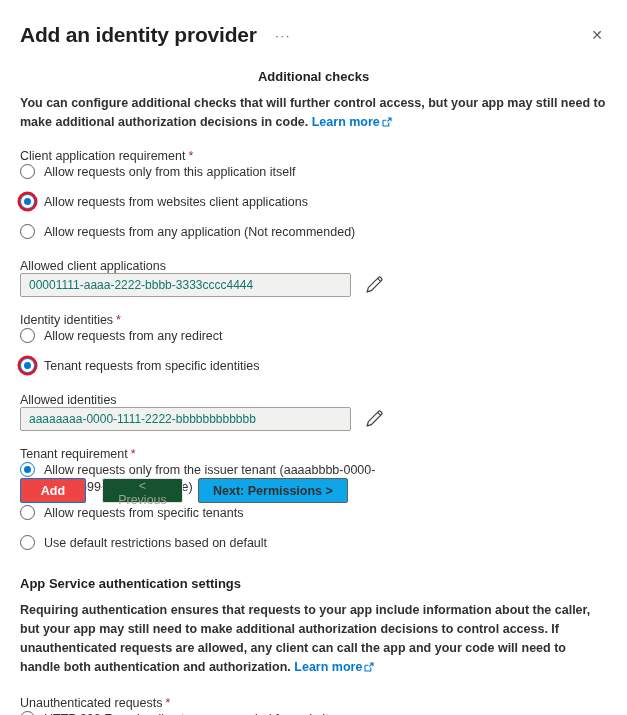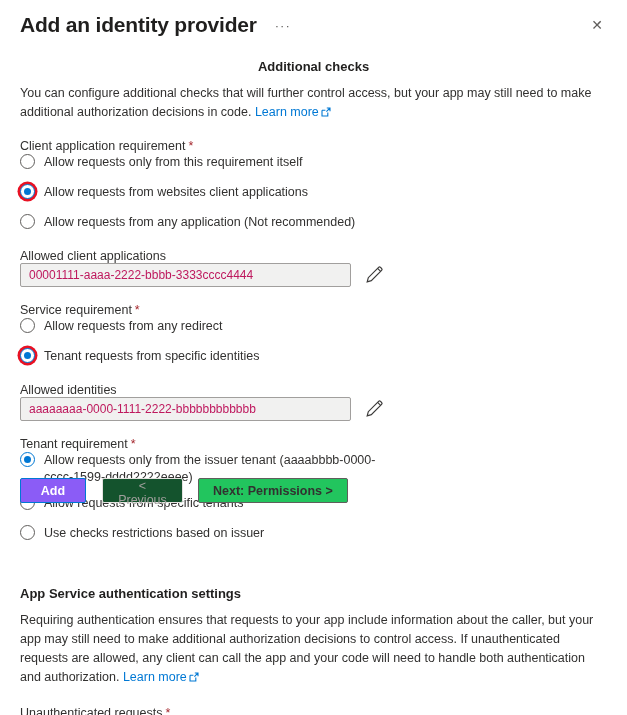--- a/index.html
+++ b/index.html
@@ -1,31 +1,31 @@
 <!DOCTYPE html>
 <html><head>
 <meta charset="utf-8">
 <style>
   * { margin:0; padding:0; box-sizing:border-box; }
   html,body { width:627px; height:715px; background:#ffffff; overflow:hidden;
     font-family:"Liberation Sans","DejaVu Sans",sans-serif; color:#323130; }
-  .panel { width:627px; height:517px; position:relative; padding:3px 20px; }
+  .panel { width:627px; height:517px; position:relative; padding:13px 20px; }
 
   
   .hdr { display:flex; align-items:flex-start; padding-top:10px; }
   .hdr-title { font-size:21px; font-weight:bold; color:#201f1e; letter-spacing:-0.2px; }
   .hdr-more { margin-left:18px; margin-top:6px; color:#605e5c; font-size:13px; letter-spacing:1px;
     cursor:pointer; line-height:1; }
   .hdr-close { margin-left:auto; margin-top:2px; color:#605e5c; font-size:14px; cursor:pointer;
     padding:2px 4px; }
 
   
   .sec-h { font-size:13px; font-weight:bold; color:#201f1e; }
   .sec1-h { margin-top:22px;text-align:center; }
-  .para { font-size:12.5px; line-height:19px; margin-top:10px; color:#323130; }
+  .para { font-size:12.5px; line-height:19px; margin-top:10px; color:#323130;font-weight:bold; }
   .link { color:#0078d4; text-decoration:none; cursor:pointer; }
   .ext-ico { display:inline-block; vertical-align:-1px; margin-left:2px; }
 
   
   .rows { margin-top:14px; }
   .frow { display:flex; align-items:flex-start;flex-direction:column; }
   .flabel { width:212px; flex-shrink:0; font-size:12.5px; color:#323130; padding-top:2px; }
   .req { color:#a4262c; margin-left:3px; }
   .fctrl { flex:1; max-width:378px; }
 
@@ -34,36 +34,36 @@
     margin-top:1px; display:flex; align-items:center; justify-content:center; background:#fff; }
   .radio.checked { border-color:#0078d4; }
   .radio.checked::after { content:""; width:7px; height:7px; border-radius:50%; background:#0078d4; }
   .radio.hl { box-shadow:0 0 0 2.5px #e81123; }
   .opt-label { font-size:12.5px; line-height:17px; margin-left:9px; padding-top:1px; color:#323130; }
 
   .input-row { margin-top:14px; margin-bottom:14px; }
   .input-row .flabel { padding-top:0; }
   .ctl-wrap { display:flex; align-items:center; }
   .txt-input { width:331px; height:24px; background:#f1f1f0; border:1px solid #a19f9d; border-radius:2px;
-    color:#be185d; font-size:12px; font-family:"Liberation Sans","DejaVu Sans",sans-serif;
+    color:#0f766e; font-size:12px; font-family:"Liberation Sans","DejaVu Sans",sans-serif;
     padding:0 8px; outline:none; }
   .pencil { margin-left:13px; cursor:pointer; display:inline-flex; }
 
   .gap8 { height:8px; }
-  .sec2-h { margin-top:40px; }
+  .sec2-h { margin-top:20px; }
   .mt14 { margin-top:14px; }
   .mt16 { margin-top:16px; }
 
   
   .footer { position:absolute; left:20px; bottom:14px; display:flex; align-items:center; }
   .btn { height:25px; font-size:12.5px; border-radius:2px; cursor:pointer; padding:0 14px;
     font-family:"Liberation Sans","DejaVu Sans",sans-serif; }
-  .btn-add { background:#8b5cf6; color:#fff; border:1px solid #0078d4; font-weight:bold; width:66px; }
+  .btn-add { background:#ef4444; color:#fff; border:1px solid #0078d4; font-weight:bold; width:66px; }
   .btn-prev { background:#14532d; color:#a19f9d; border:1px solid #e4e2e0; margin-left:16px; width:81px; cursor:default; }
-  .btn-next { background:#22c55e; color:#323130; border:1px solid #605e5c; font-weight:bold; margin-left:15px; }
+  .btn-next { background:#0ea5e9; color:#323130; border:1px solid #605e5c; font-weight:bold; margin-left:15px; }
 </style>
 </head>
 <body>
 
 <div class="panel">
 
   <div class="hdr">
     <div class="hdr-title">Add an identity provider</div>
     <div class="hdr-more">···</div>
     <div class="hdr-close">✕</div>
@@ -80,21 +80,21 @@
 
   <div class="rows">
 
     <div class="frow">
       <div class="flabel">
         <span>Client application requirement</span><span class="req">*</span>
       </div>
       <div class="fctrl">
         <div class="opt">
           <span class="radio"></span>
-          <span class="opt-label">Allow requests only from this requirement itself</span>
+          <span class="opt-label">Allow requests only from this application itself</span>
         </div>
         <div class="gap8"></div>
         <div class="opt">
           <span class="radio checked hl"></span>
           <span class="opt-label">Allow requests from websites client applications</span>
         </div>
         <div class="gap8"></div>
         <div class="opt">
           <span class="radio"></span>
           <span class="opt-label">Allow requests from any application (Not recommended)</span>
@@ -110,21 +110,21 @@
             <svg width="20" height="20" viewBox="0 0 20 20">
               <path d="M3.2 16.8l1.1-4.1L14.6 2.4c.5-.5 1.4-.5 1.9 0l1.1 1.1c.5.5.5 1.4 0 1.9L7.3 15.7l-4.1 1.1z" fill="none" stroke="#3b3a39" stroke-width="1.2"></path>
               <path d="M13.6 3.4l3 3" fill="none" stroke="#3b3a39" stroke-width="1.2"></path>
             </svg>
           </span>
       </div>
     </div>
 
     <div class="frow">
       <div class="flabel">
-        <span>Service requirement</span><span class="req">*</span>
+        <span>Identity identities</span><span class="req">*</span>
       </div>
       <div class="fctrl">
         <div class="opt">
           <span class="radio"></span>
           <span class="opt-label">Allow requests from any redirect</span>
         </div>
         <div class="gap8"></div>
         <div class="opt">
           <span class="radio checked hl"></span>
           <span class="opt-label">Tenant requests from specific identities</span>
@@ -155,21 +155,21 @@
           <span class="opt-label">Allow requests only from the issuer tenant (aaaabbbb-0000-cccc-1599-dddd2222eeee)</span>
         </div>
         <div class="gap8"></div>
         <div class="opt">
           <span class="radio"></span>
           <span class="opt-label">Allow requests from specific tenants</span>
         </div>
         <div class="gap8"></div>
         <div class="opt">
           <span class="radio"></span>
-          <span class="opt-label">Use checks restrictions based on issuer</span>
+          <span class="opt-label">Use default restrictions based on default</span>
         </div>
       </div>
     </div>
   </div>
 
   <div class="sec-h sec2-h">App Service authentication settings</div>
   <div class="para">
     <span>Requiring authentication ensures that requests to your app include information about the caller, but your app may still need to make additional authorization decisions to control access. If unauthenticated requests are allowed, any client can call the app and your code will need to handle both authentication and authorization.</span>
     <a class="link">Learn more</a><span class="ext-ico"><svg width="10" height="10" viewBox="0 0 10 10">
           <path d="M1 3.2h3.4M1 3.2v5.8h5.8V5.4" fill="none" stroke="#0078d4" stroke-width="1.1"></path>

